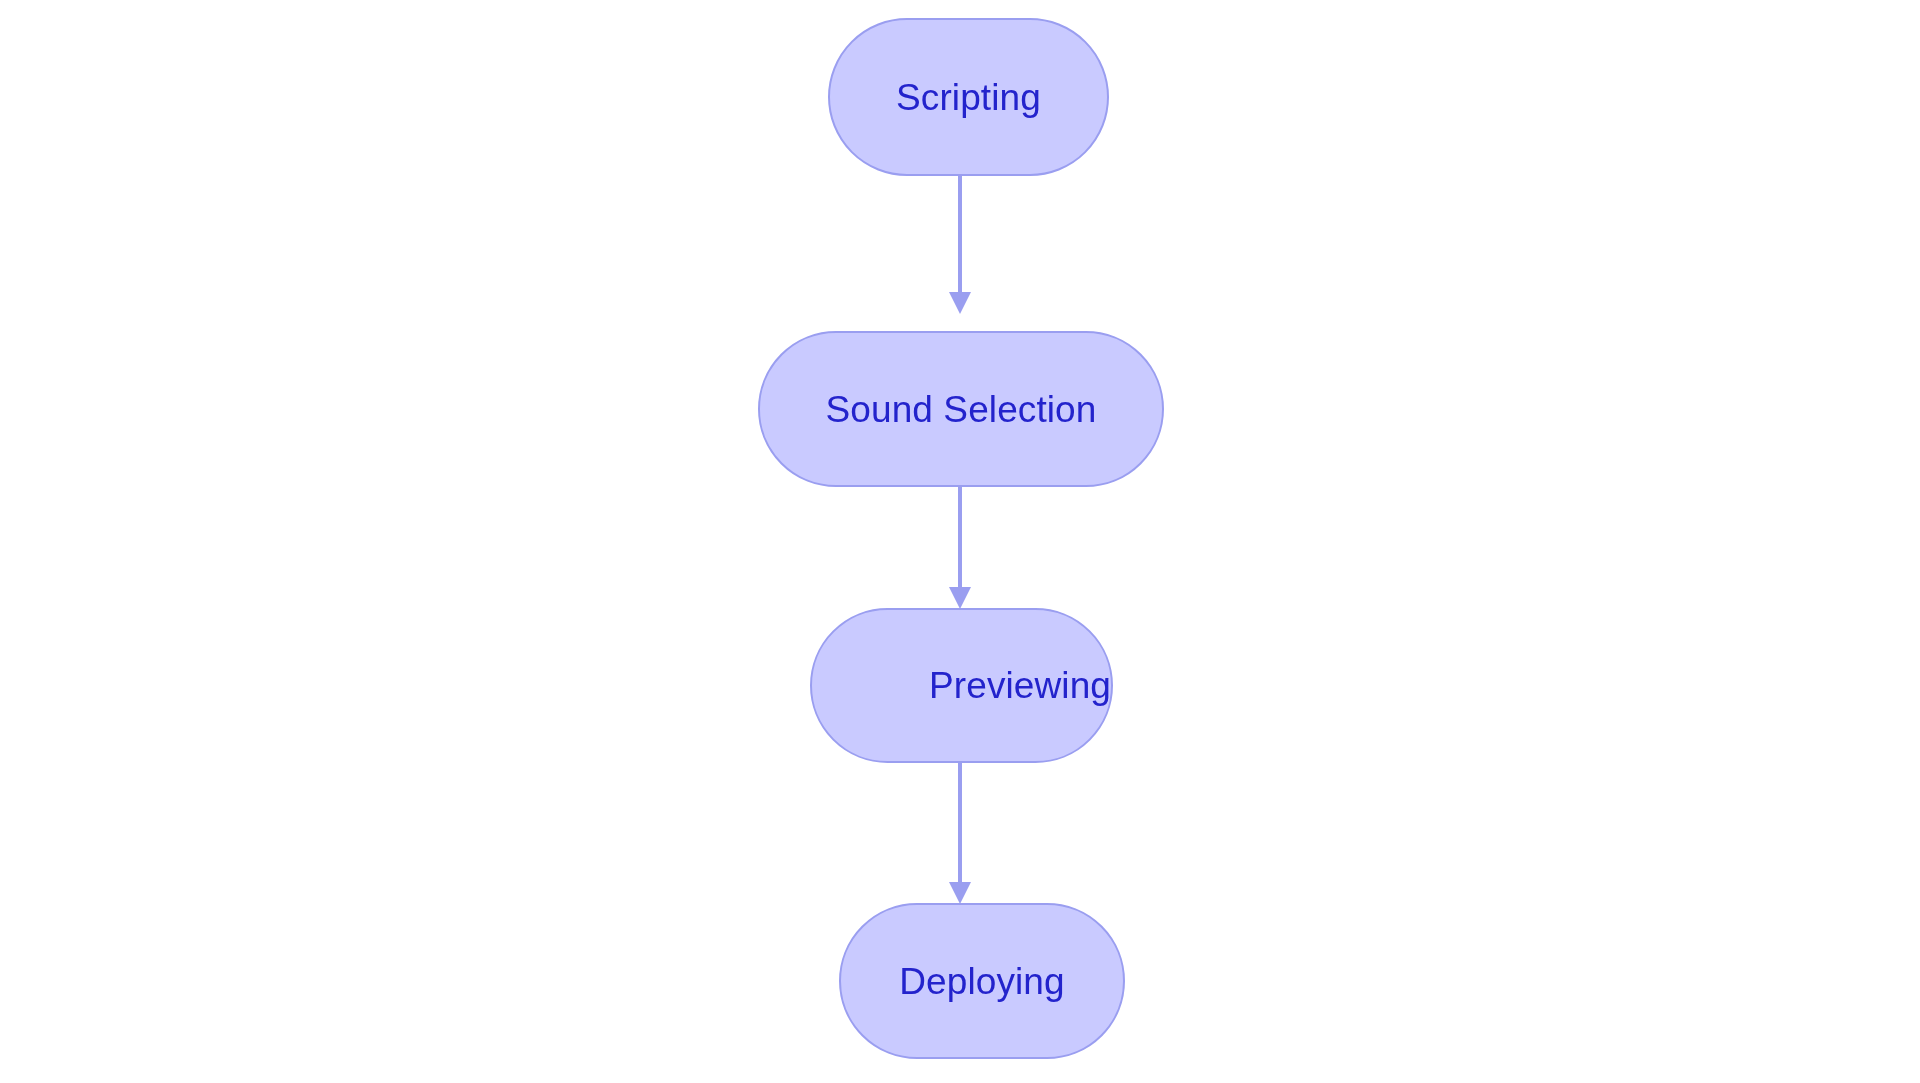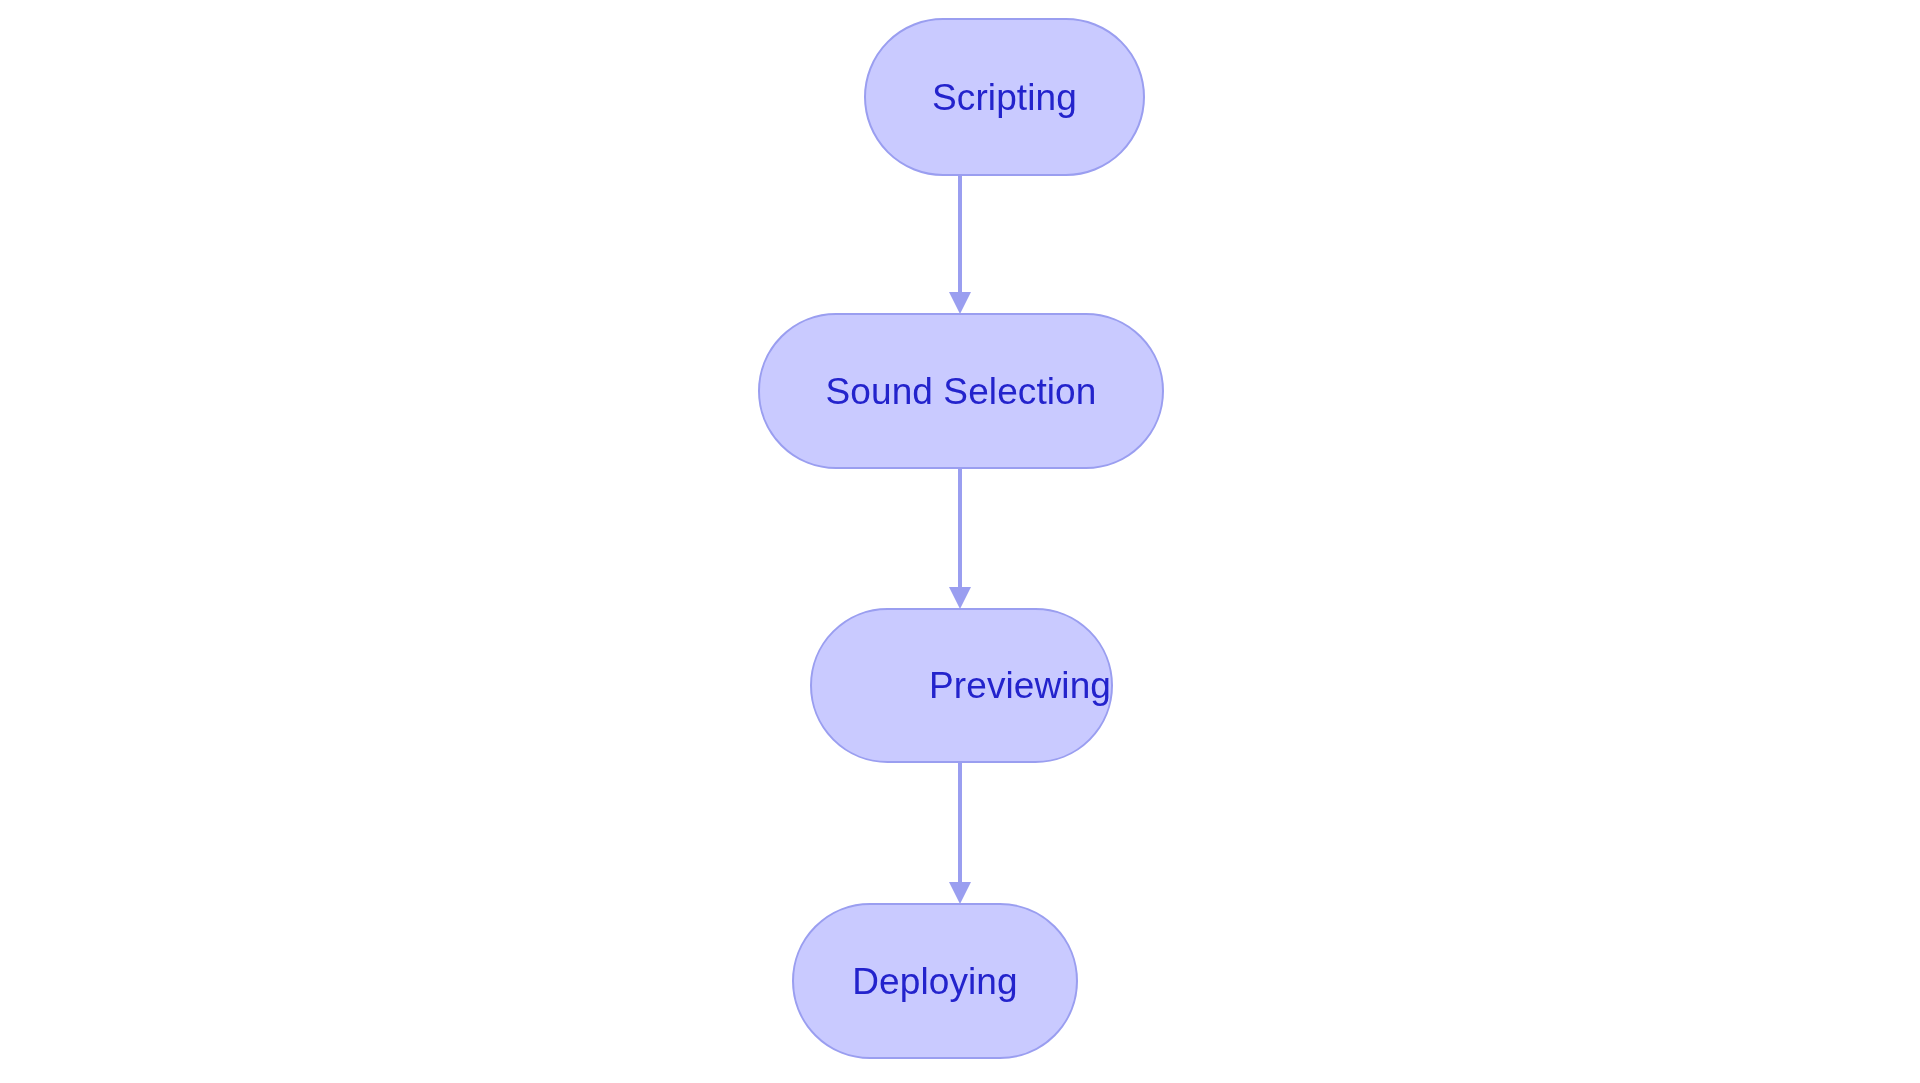--- a/index.html
+++ b/index.html
@@ -36,24 +36,24 @@
   .node-label {
     color: #2323cc;
     font-family: "Liberation Sans", sans-serif;
     font-size: 37px;
     font-weight: 400;
     line-height: 1;
     white-space: nowrap;
     letter-spacing: 0.1px;
   }
 
-  .node-scripting       { left: 864px;  top: 18px;   width: 281px; height: 158px; }
-  .node-sound-selection { left: 758px;  top: 313px;  width: 406px; height: 156px; }
+  .node-scripting       { left: 828px;  top: 18px;   width: 281px; height: 158px; }
+  .node-sound-selection { left: 758px;  top: 331px;  width: 406px; height: 156px; }
   .node-previewing      { left: 810px;  top: 608px;  width: 303px; height: 155px; justify-content: flex-end; }
-  .node-deploying       { left: 792px;  top: 903px;  width: 286px; height: 156px; }
+  .node-deploying       { left: 839px;  top: 903px;  width: 286px; height: 156px; }
 
   
   .edge {
     position: absolute;
     z-index: 1;
     overflow: visible;
   }
   .edge-line {
     position: absolute;
     left: 50%;

